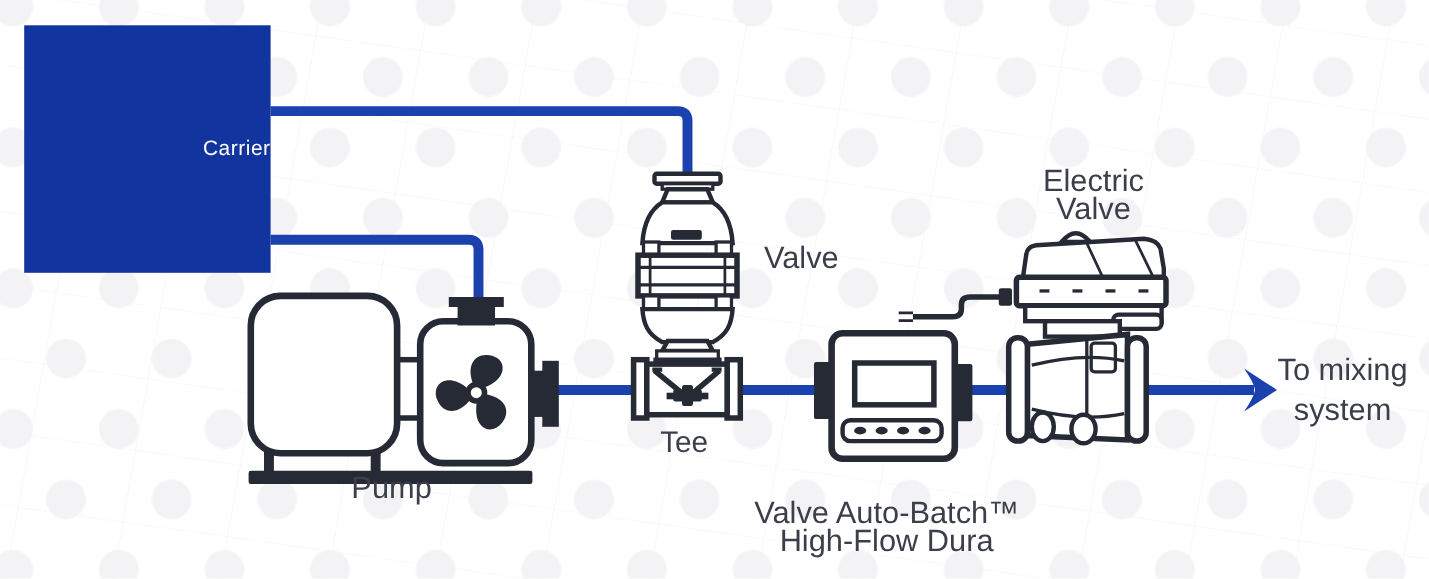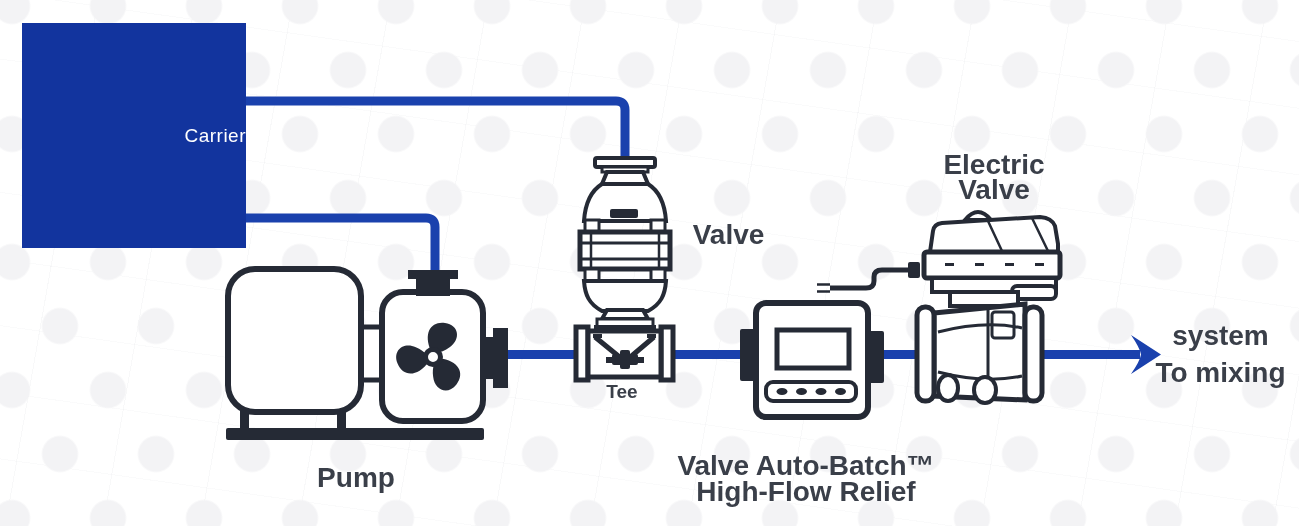--- a/index.html
+++ b/index.html
@@ -19,25 +19,25 @@
   }
   .layer { position:absolute; left:0; top:0; }
   .carrier-box {
     position:absolute; left:22px; top:23px; width:224px; height:225px;
     background:#12349E; border-radius:0;
     display:flex; align-items:center; justify-content:flex-end;
     color:#ffffff; font-size:19px; letter-spacing:0.5px;
   }
   .lbl {
     position:absolute; color:#3A3F49; font-size:28px; line-height:27px;
-    text-align:center; white-space:nowrap;font-weight:bold;
+    text-align:center; white-space:nowrap;
   }
   .lbl div { white-space:nowrap; }
-  .lbl-pump        { left:276px; top:464px; width:160px; }
-  .lbl-tee         { left:562px; top:378px; width:120px; font-size:19px; }
+  .lbl-pump        { left:276px; top:430px; width:160px; }
+  .lbl-tee         { left:562px; top:389px; width:120px; font-size:27px; }
   .lbl-relief      { left:666px; top:221px; width:125px; line-height:28px; }
   .lbl-meter       { left:656px; top:453px; width:300px; line-height:26px; }
   .lbl-evalve      { left:924px; top:152px; width:140px; line-height:25px; }
   .lbl-dest        { left:1148px; top:317px; width:145px; line-height:37px; }
 </style>
 </head>
 <body>
 
 <div class="stage">
 
@@ -161,26 +161,26 @@
   <div class="lbl lbl-pump">Pump</div>
 
   <div class="lbl lbl-tee">Tee</div>
 
   <div class="lbl lbl-relief">
     <div>Valve</div>
   </div>
 
   <div class="lbl lbl-meter">
     <div>Valve Auto-Batch™</div>
-    <div>High-Flow Relief</div>
+    <div>High-Flow Dura</div>
   </div>
 
   <div class="lbl lbl-evalve">
     <div>Electric</div>
     <div>Valve</div>
   </div>
 
   <div class="lbl lbl-dest">
+    <div>To mixing</div>
     <div>system</div>
-    <div>To mixing</div>
   </div>
 
 </div>
 
 </body></html>

